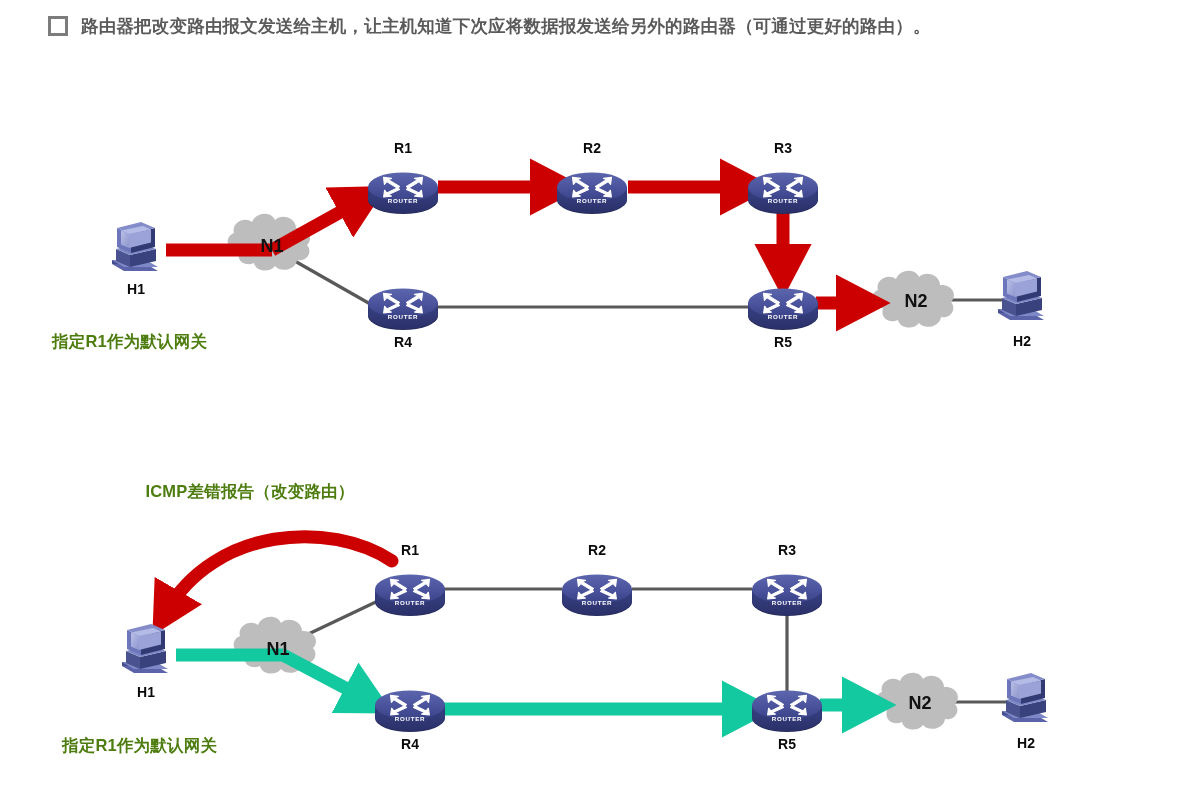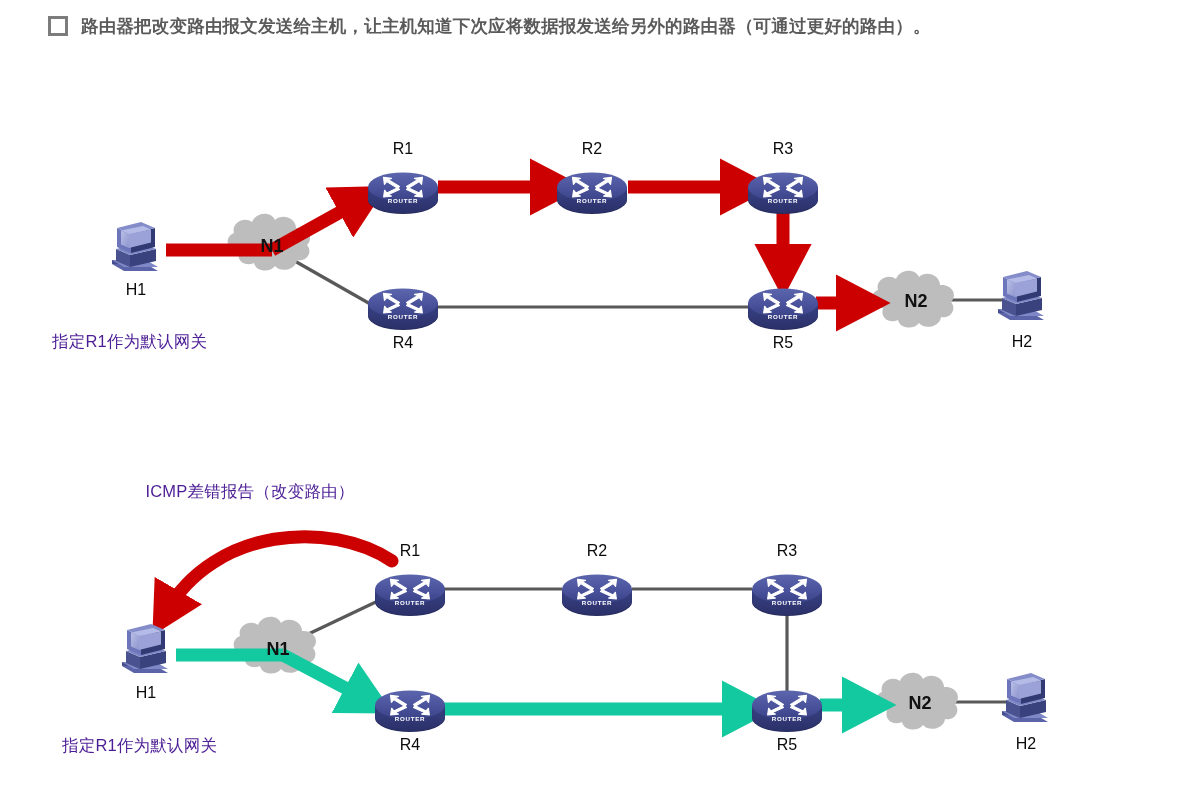--- a/index.html
+++ b/index.html
@@ -22,29 +22,29 @@
     font-size:17.5px;font-weight:bold;color:#5a5a5a;white-space:nowrap;
     letter-spacing:0.2px;
   }
 
   
   svg.diagram{position:absolute;left:0;top:0;width:1186px;height:808px;
     pointer-events:none;}
 
   
   .node-label{
-    position:absolute;font-size:16px;font-weight:normal;color:#0a0a0a;
+    position:absolute;font-size:14px;font-weight:bold;color:#0a0a0a;
     white-space:nowrap;transform:translateX(-50%);
   }
   .cloud-label{
     position:absolute;font-size:18px;font-weight:bold;color:#111111;
     white-space:nowrap;transform:translate(-50%,-50%);
   }
   .red-note{
-    position:absolute;font-size:16.5px;font-weight:normal;color:#4c1d95;
+    position:absolute;font-size:16.5px;font-weight:bold;color:#4d7c0f;
     white-space:nowrap;letter-spacing:0.2px;
   }
   .red-note.center{transform:translateX(-50%);text-align:right;padding-left:20px;}
 </style>
 </head>
 <body>
 
 <div class="stage">
 
   <div id="header-bullet">

